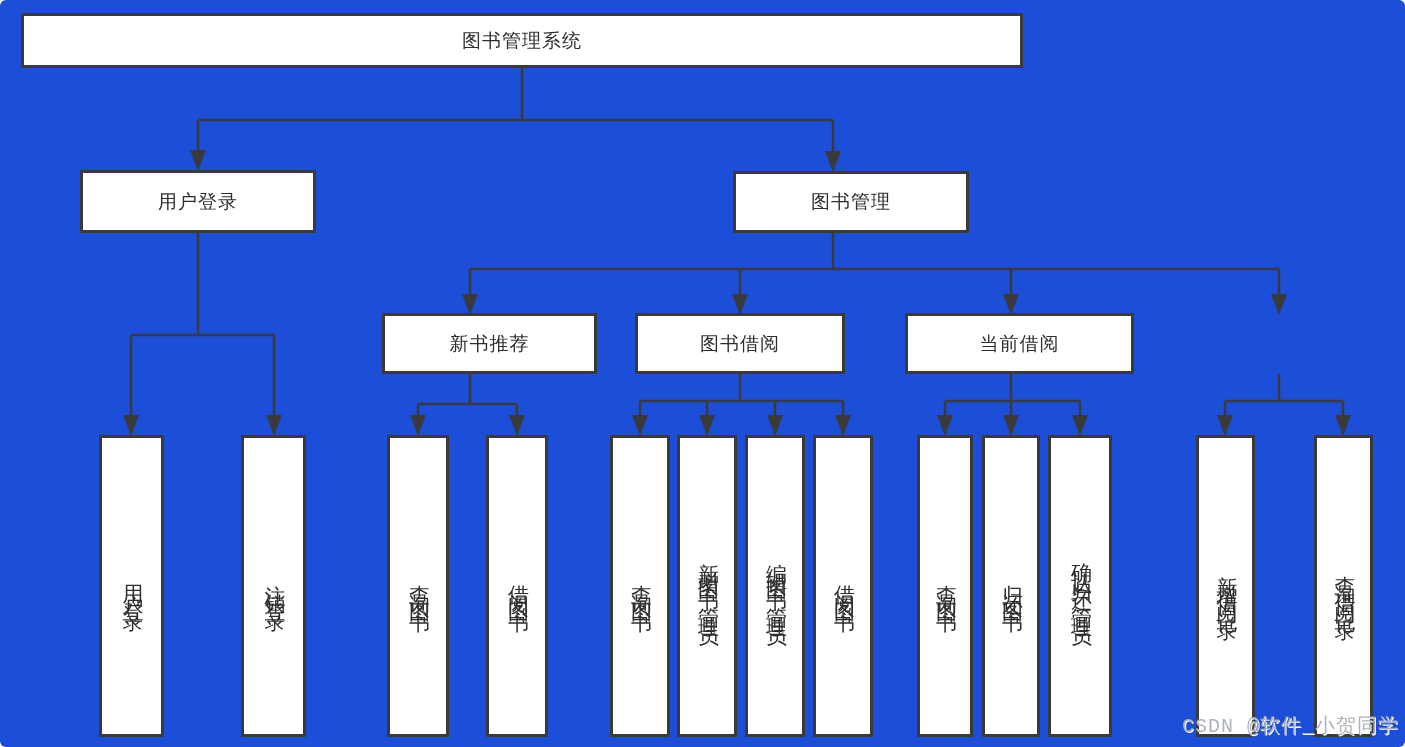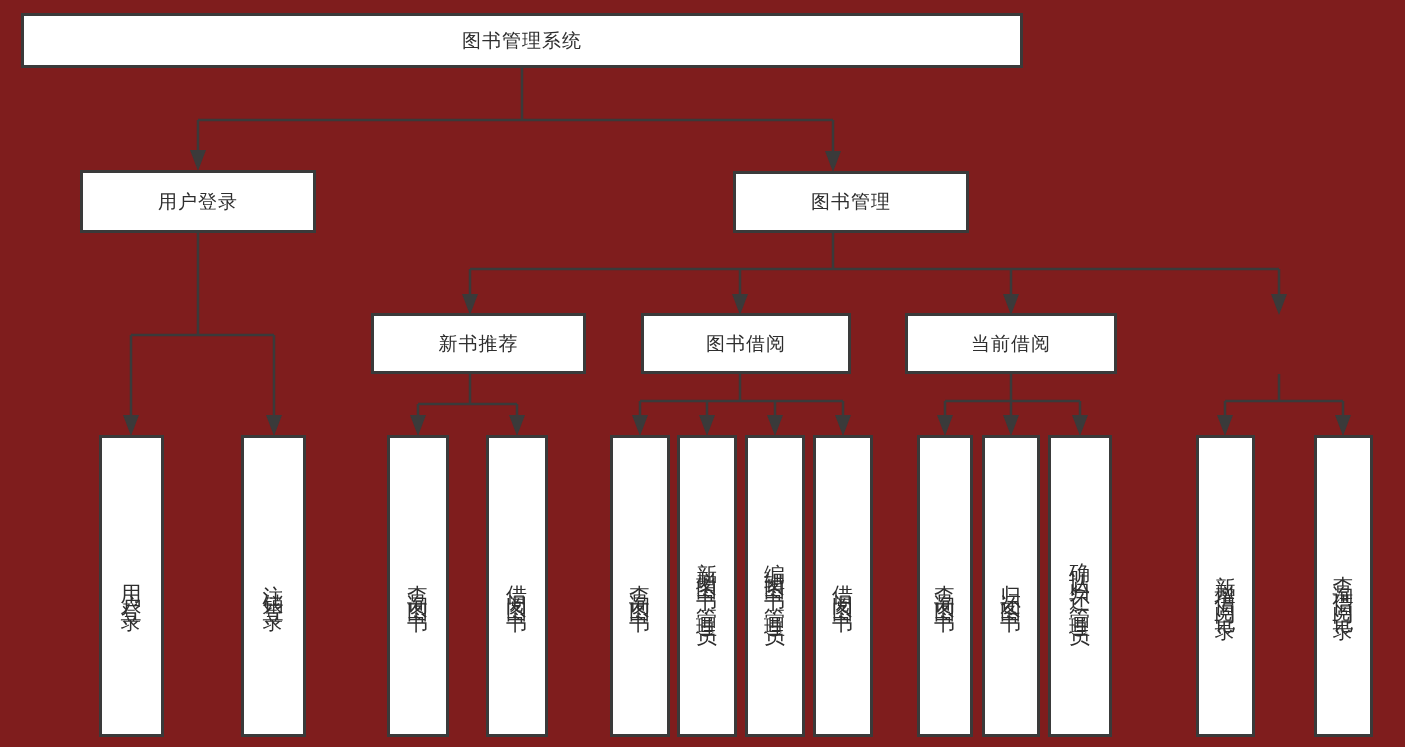--- a/index.html
+++ b/index.html
@@ -1,37 +1,37 @@
 <!DOCTYPE html>
 <html><head>
 <meta charset="utf-8">
 <style>
   html,body { margin:0; padding:0; background:#ffffff; }
   .canvas {
-    position:relative; width:1405px; height:747px; background:#7f1d1d;
-    font-family:Liberation Sans, sans-serif; overflow:hidden;
+    position:relative; width:1405px; height:747px; background:#1d4ed8;
+    font-family:Liberation Mono, monospace; overflow:hidden;border-radius:6px;
   }
   svg.connectors { position:absolute; left:0; top:0; width:1405px; height:747px; }
   .node {
     position:absolute; box-sizing:border-box; background:#ffffff;
     border:3px solid #3a3a3a; color:#2e2e2e;
     display:flex; align-items:center; justify-content:center;
   }
   .h-node { font-size:19px; letter-spacing:1px; white-space:nowrap; }
   .v-node span {
     writing-mode:vertical-rl; text-orientation:mixed;
     font-size:21px; letter-spacing:9px; line-height:1;
   }
   
   .n-root   { left:21px;  top:13px;  width:1002px; height:55px; }
   .n-login  { left:80px;  top:170px; width:236px;  height:63px; }
   .n-mgmt   { left:715px; top:171px; width:236px;  height:62px;margin-left:18px; }
-  .n-rec    { left:371px; top:313px; width:215px;  height:61px; }
-  .n-bor    { left:635px; top:313px; width:210px;  height:61px;margin-left:6px; }
-  .n-cur    { left:905px; top:313px; width:212px;  height:61px; }
+  .n-rec    { left:382px; top:313px; width:215px;  height:61px; }
+  .n-bor    { left:635px; top:313px; width:210px;  height:61px; }
+  .n-cur    { left:905px; top:313px; width:229px;  height:61px; }
   .n-log    { left:1173px;top:313px; width:212px;  height:61px; }
   .leaf     { top:435px;  height:302px; }
   .l-login1 { left:99px;   width:65px; }
   .l-logout { left:241px;  width:65px; }
   .l-recq   { left:387px;  width:62px; }
   .l-recb   { left:486px;  width:62px; }
   .l-borq   { left:610px;  width:60px; }
   .l-boradd { left:677px;  width:60px; }
   .l-boredit{ left:745px;  width:60px; }
   .l-borb   { left:813px;  width:60px; }
@@ -149,14 +149,15 @@
     <span>确认归还（管理员）</span>
   </div>
 
   <div class="node v-node leaf l-logadd">
     <span>新增借阅记录</span>
   </div>
   <div class="node v-node leaf l-logq">
     <span>查询借阅记录</span>
   </div>
 
+  <div class="watermark">CSDN @软件_小贺同学</div>
 
 </div>
 
 </body></html>

